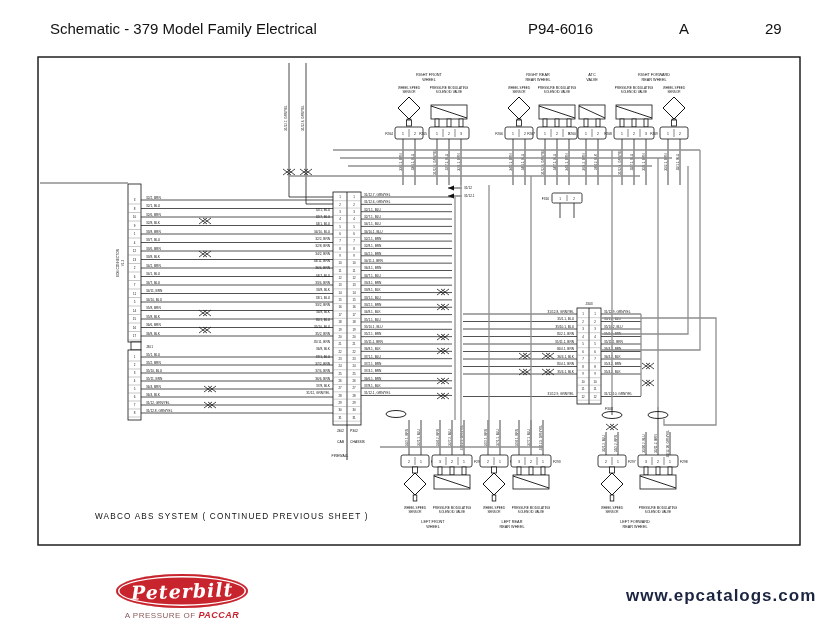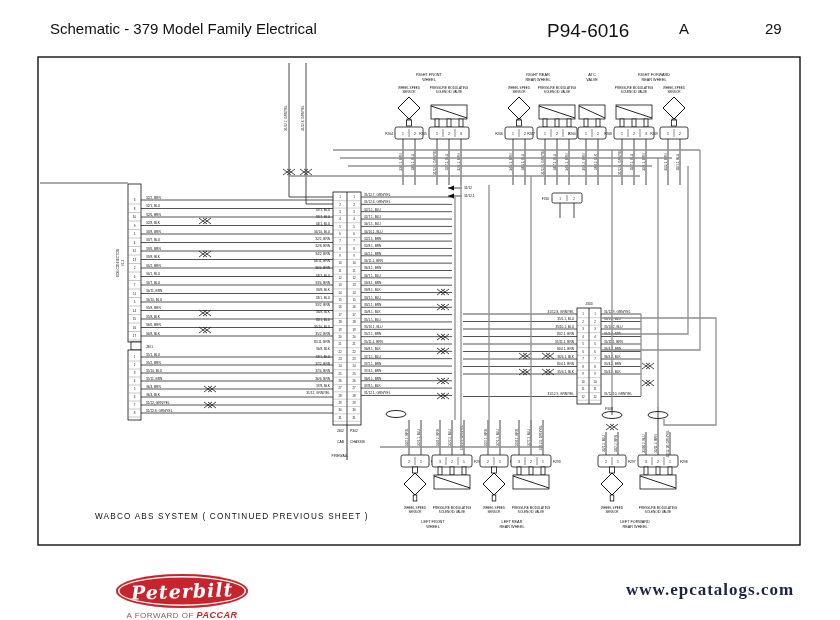--- a/index.html
+++ b/index.html
@@ -1,33 +1,33 @@
 <!DOCTYPE html>
 <html><head>
 <meta charset="utf-8">
 <style>
   html,body{margin:0;padding:0;background:#fff;}
   body{width:840px;height:620px;position:relative;overflow:hidden;
        font-family:"Liberation Sans",sans-serif;color:#111;}
   .hdr{position:absolute;top:0;left:0;width:692px;height:48px;background:#fff;}
   .hdr .title{position:absolute;left:50px;top:20px;font-size:15px;}
-  .hdr .doc{position:absolute;left:547px;top:20px;font-size:19px;}
+  .hdr .doc{position:absolute;left:528px;top:20px;font-size:15px;}
   .hdr .rev{position:absolute;left:679px;top:20px;font-size:15px;}
   .hdr .pg{position:absolute;left:765px;top:20px;font-size:15px;}
   svg{position:absolute;left:0;top:0;}
   .footer{position:absolute;left:0;top:568px;width:840px;height:52px;}
   .logo{position:absolute;left:112px;top:6px;width:140px;text-align:center;}
   .oval{width:132px;height:34px;margin:0 auto;background:#c8242e;border-radius:50%;
         display:flex;align-items:center;justify-content:center;
         box-shadow:inset 0 0 0 2px #c8242e, inset 0 0 0 3.5px #ffffff;}
   .oval span{color:#fff;font-family:"DejaVu Serif",serif;font-style:italic;
         font-weight:bold;font-size:19px;letter-spacing:1px;transform:rotate(-2deg);}
   .division{margin-top:2px;font-size:8px;letter-spacing:.5px;color:#8a5a5a;}
   .division b{color:#c8242e;font-size:9px;font-style:italic;}
-  .site{position:absolute;left:626px;top:12px;font-family:Liberation Serif, serif;
+  .site{position:absolute;left:626px;top:18px;font-family:Liberation Sans, sans-serif;
         font-weight:bold;font-size:17px;color:#1b2440;text-decoration:none;letter-spacing:1px;}
 </style>
 </head>
 <body>
 
 <div class="hdr">
   <span class="title">Schematic - 379 Model Family Electrical</span>
   <span class="doc">P94-6016</span>
   <span class="rev">A</span>
   <span class="pg">29</span>
@@ -698,17 +698,17 @@
       <polyline points="455,197 455,420" fill="none" stroke="#8f8f8f" stroke-width="1.3"></polyline>
     </g>
 </svg>
 
 <div class="footer">
   <div class="logo">
     <div class="oval">
       <span>Peterbilt</span>
     </div>
     <div class="division">
-      <span>A FORWARD OF </span><b>PACCAR</b>
+      <span>A PRESSURE OF </span><b>PACCAR</b>
     </div>
   </div>
   <a class="site" href="#">www.epcatalogs.com</a>
 </div>
 
 </body></html>

